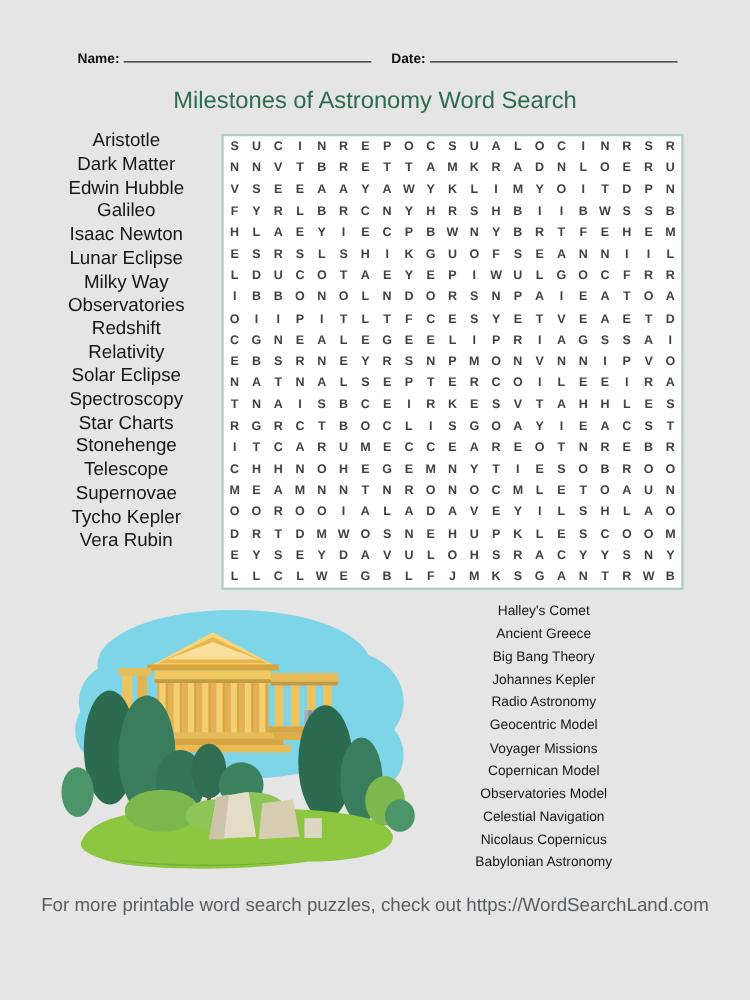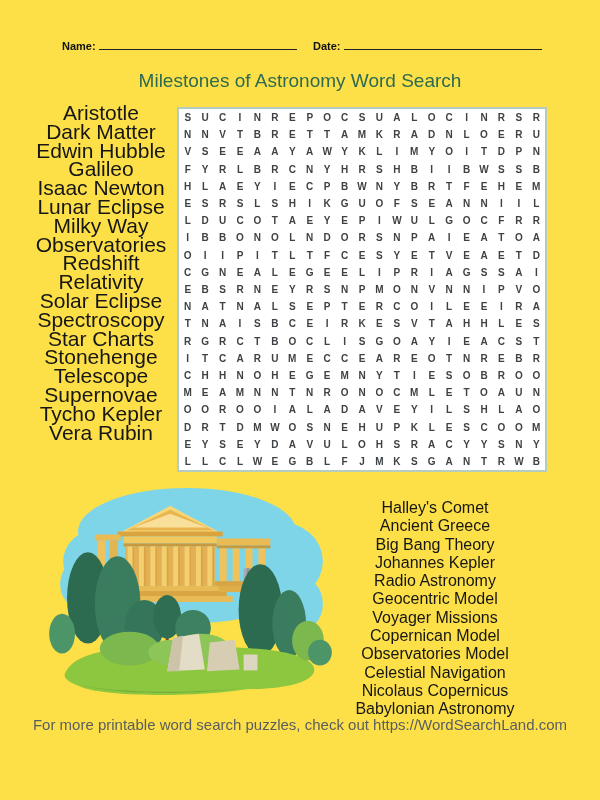--- a/index.html
+++ b/index.html
@@ -1,34 +1,34 @@
 <!DOCTYPE html>
 <html style="--title-green: #2d6a52; --grid-border: #b5ccc0; --letter: #3f4245; --footer-gray: #5a5d60; --sky-blue: #7fd5e8; --temple-gold: #f2c95e; --tree-dark: #2d6b51; --bush-light: #8ec558; --grass-green: #8dc63f; --stone-beige: #ddd5bd;"><head>
 <meta charset="utf-8">
 <style>
   html,body{margin:0;padding:0;background:#fff;}
-  .page{position:relative;width:600px;height:800px;background:#fde047;overflow:hidden;
+  .page{position:relative;width:600px;height:800px;background:#e5e5e5;overflow:hidden;
         font-family:"Liberation Sans","DejaVu Sans",sans-serif;color:#141414;}
 
   
   .field{position:absolute;top:39px;font-size:11px;font-weight:700;color:#111;white-space:nowrap;}
   .field-name{left:62px;}
   .field-date{left:313px;}
   .blank-line{display:inline-block;width:198px;height:10px;border-bottom:1.4px solid #222;margin-left:3px;}
 
   
   .title{position:absolute;top:70px;left:0;width:100%;text-align:center;
          font-size:19px;font-weight:400;color:var(--title-green,#2d6a52);letter-spacing:0;}
 
   
   .word-list-left{position:absolute;left:26px;top:104px;width:150px;text-align:center;
-                  font-size:21px;line-height:18.8px;color:#161616;}
+                  font-size:15px;line-height:18.8px;color:#161616;}
   
   .word-list-right{position:absolute;left:318px;top:480px;width:234px;text-align:center;
-                   font-size:16px;line-height:18.3px;color:#161616;margin-top:19px;}
+                   font-size:11px;line-height:18.3px;color:#161616;}
   .word{white-space:nowrap;}
 
   
   .grid-box{position:absolute;left:177px;top:107px;width:370px;height:365px;box-sizing:border-box;
             border:2px solid var(--grid-border,#b5ccc0);display:grid;
             grid-template-columns:repeat(21,1fr);grid-auto-rows:1fr;background:#fff;}
   .grid-cell{display:flex;align-items:center;justify-content:center;
              font-size:10px;font-weight:700;color:var(--letter,#3f4245);}
 
   

